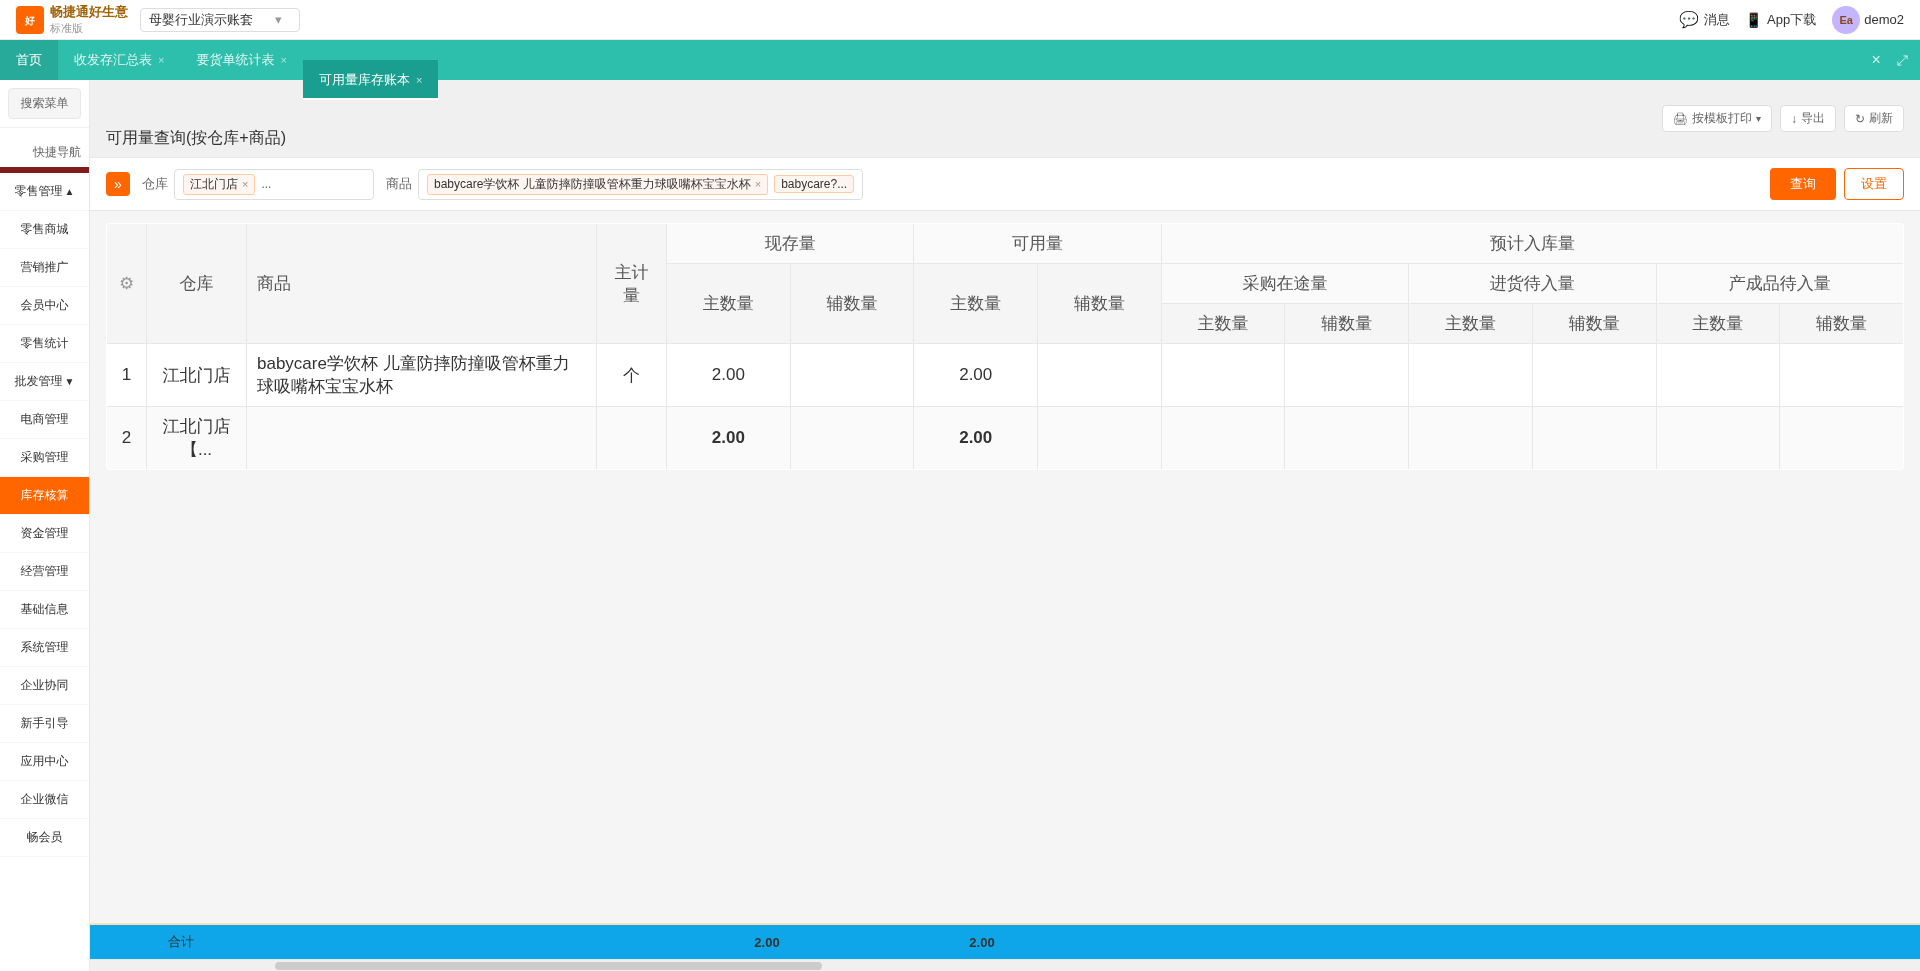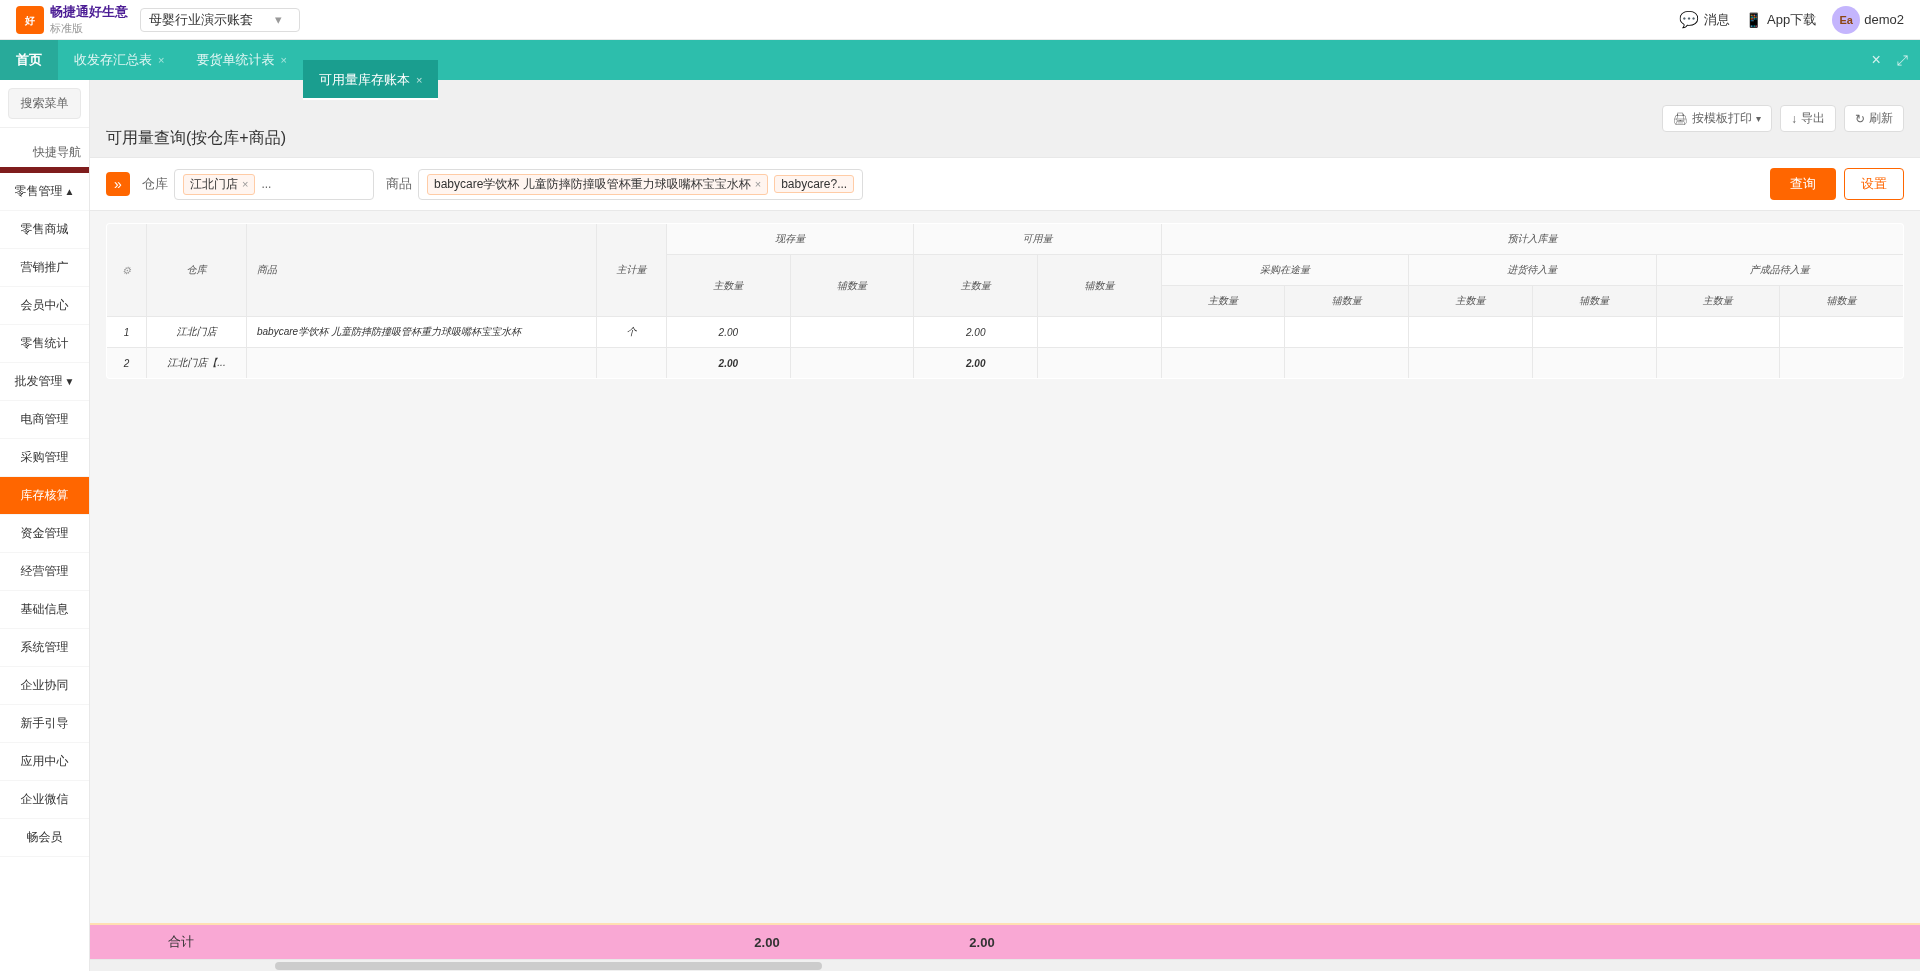--- a/index.html
+++ b/index.html
@@ -44,21 +44,21 @@
       display: flex;
       align-items: center;
       padding: 0 16px;
       cursor: pointer;
       font-size: 13px;
       color: rgba(255,255,255,0.85);
       white-space: nowrap;
       position: relative;
       gap: 6px;
     }
-    .nav-tab.home { background: rgba(0,0,0,0.1); color: #fff; font-weight: 700; }
+    .nav-tab.home { background: rgba(0,0,0,0.1); color: #fff; font-weight: 400; }
     .nav-tab.active { background: #1a9e8f; color: #fff; margin-top: 39px; }
     .nav-tab.active::after { content: ''; position: absolute; bottom: 0; left: 0; right: 0; height: 2px; background: #fff; }
     .nav-tab .close-btn { opacity: 0.7; font-size: 11px; }
     .nav-tabs-right { margin-left: auto; display: flex; align-items: center; padding-right: 8px; gap: 8px; }
     .nav-tab-action { color: rgba(255,255,255,0.8); cursor: pointer; font-size: 16px; padding: 4px; }
 
     
     .main-layout { display: flex; height: calc(971px - 80px); }
 
     
@@ -190,23 +190,22 @@
       border-collapse: collapse;
       background: #fff;
       border: 1px solid #e8e8e8;
       border-radius: 4px;
       overflow: hidden;
     }
     .data-table th, .data-table td {
       border: 1px solid #e8e8e8;
       padding: 8px 10px;
       text-align: center;
-      font-size: 10px;
+      font-size: 17px;
       color: #333;
-      font-style: italic;
     }
     .data-table th {
       background: #f5f5f5;
       color: #555;
       font-weight: 500;
     }
     .data-table .th-group {
       background: #fafafa;
     }
     .data-table .col-name { text-align: left; }
@@ -238,21 +237,21 @@
 <div class="top-bar">
   <div class="top-bar-left">
     <div class="logo">
       <div class="logo-icon">
         <svg viewBox="0 0 20 20" fill="white">
           <circle cx="10" cy="10" r="8" fill="#ff6600"></circle>
           <text x="10" y="14" text-anchor="middle" font-size="10" fill="white" font-weight="bold">好</text>
         </svg>
       </div>
       <div>
-        <div style="font-size:13px;font-weight:bold;color:#4c1d95;">畅捷通好生意</div>
+        <div style="font-size:13px;font-weight:bold;color:#a16207;">畅捷通好生意</div>
         <div style="font-size:11px;color:#999;">标准版</div>
       </div>
     </div>
     <div class="template-select">
       <span>母婴行业演示账套</span>
       <span style="color:#999;">▾</span>
     </div>
   </div>
   <div class="top-bar-right">
     <div class="top-right-item">
@@ -477,21 +476,21 @@
             <td></td>
             <td></td>
             <td></td>
             <td></td>
             <td></td>
           </tr>
         </tbody>
       </table>
     </div>
 
-    <div style="background:#f9a8d4;border-top:2px solid #ffe0b3;padding:8px 16px 8px 72px;display:flex;align-items:center;gap:0;">
+    <div style="background:#0ea5e9;border-top:2px solid #ffe0b3;padding:8px 16px 8px 72px;display:flex;align-items:center;gap:0;">
       <span style="font-weight:500;color:#333;min-width:540px;display:inline-block;padding-left:6px;">合计</span>
       <span style="font-weight:600;color:#333;min-width:130px;text-align:center;display:inline-block;">2.00</span>
       <span style="min-width:90px;display:inline-block;"></span>
       <span style="font-weight:600;color:#333;min-width:120px;text-align:center;display:inline-block;">2.00</span>
     </div>
 
     <div class="table-scroll-bar">
       <div class="scroll-thumb"></div>
     </div>
 

